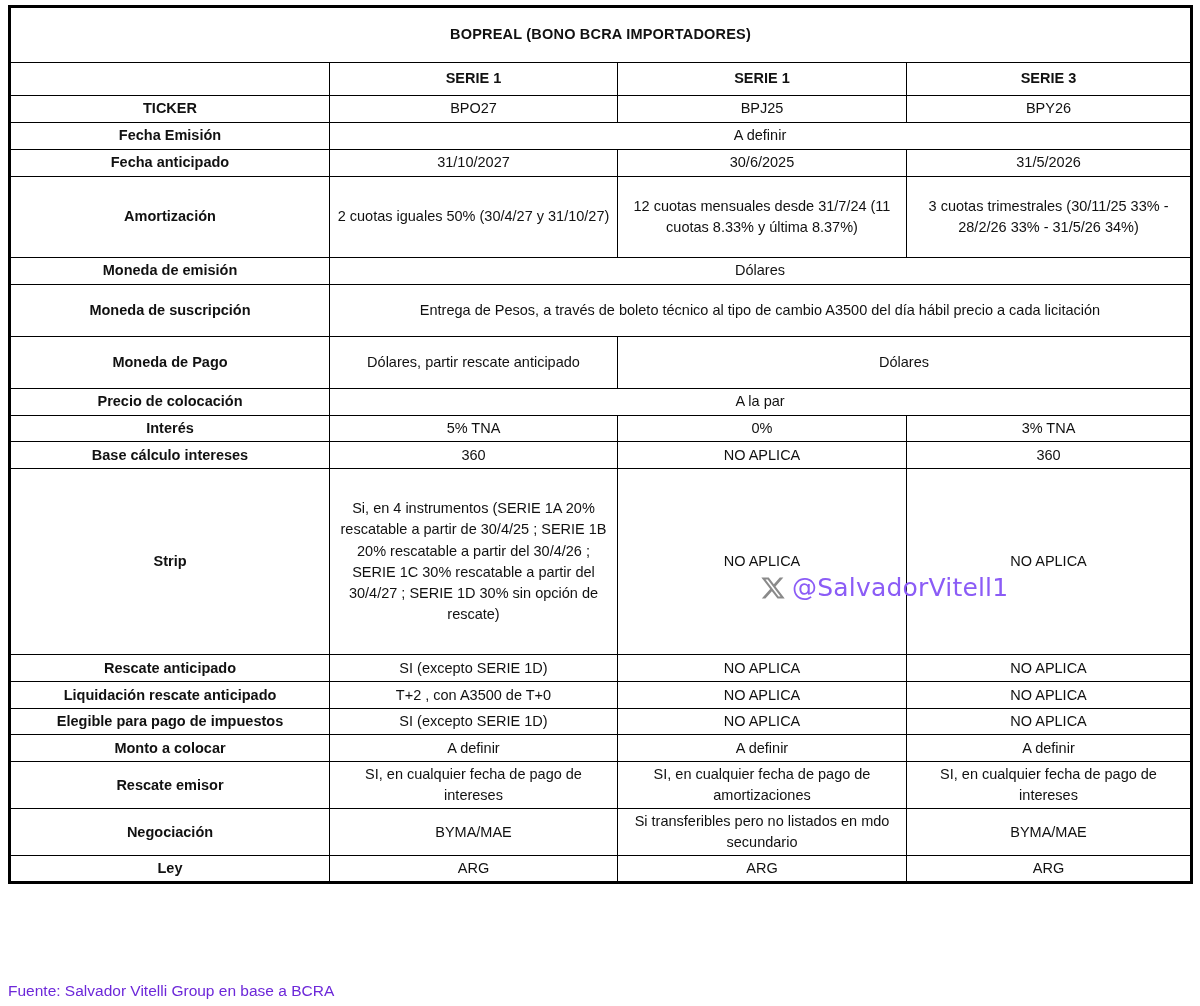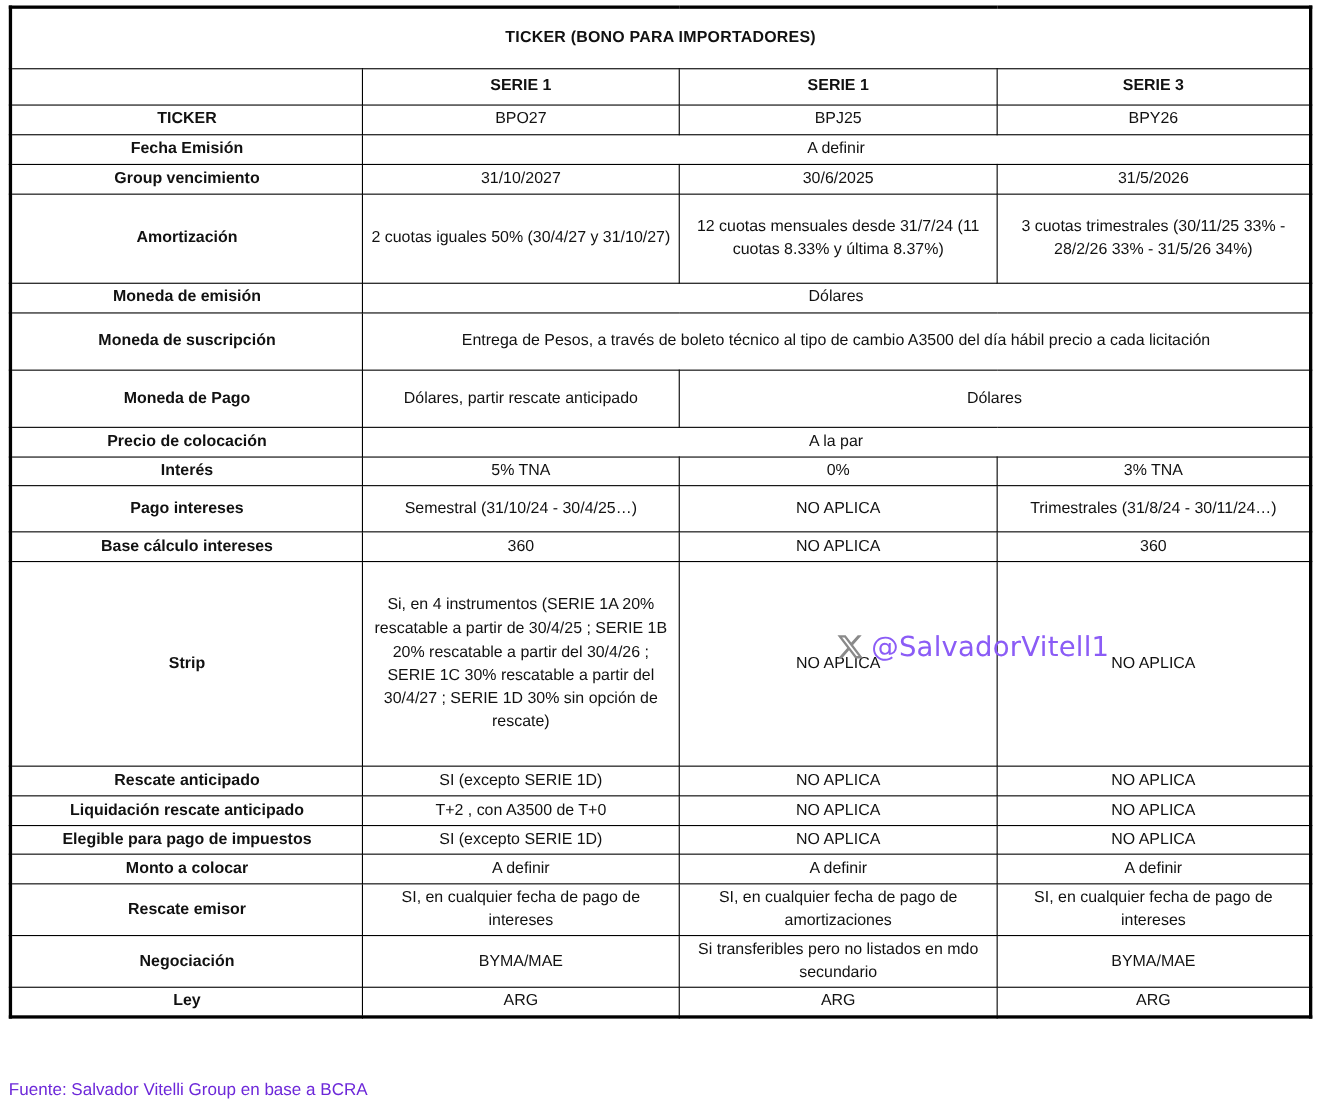--- a/index.html
+++ b/index.html
@@ -111,40 +111,40 @@
 <div id="sheet">
   <table class="bopreal">
     <colgroup>
       <col style="width:320px">
       <col style="width:288px">
       <col style="width:289px">
       <col style="width:285px">
     </colgroup>
     <tbody id="tbody">
         <tr>
-          <td class="title" colspan="4">TICKER (BONO PARA IMPORTADORES)</td>
+          <td class="title" colspan="4">BOPREAL (BONO BCRA IMPORTADORES)</td>
         </tr>
         <tr>
           <td class="corner-blank"></td>
           <td class="serie-head">SERIE 1</td>
           <td class="serie-head">SERIE 1</td>
           <td class="serie-head">SERIE 3</td>
         </tr>
         <tr style="height: 27px;">
           <td class="rowlabel">TICKER</td>
           <td>BPO27</td>
           <td>BPJ25</td>
           <td>BPY26</td>
         </tr>
         <tr style="height: 27px;">
           <td class="rowlabel">Fecha Emisión</td>
           <td colspan="3">A definir</td>
         </tr>
         <tr style="height: 27px;">
-          <td class="rowlabel thickbottom">Group vencimiento</td>
+          <td class="rowlabel thickbottom">Fecha anticipado</td>
           <td class="thickbottom">31/10/2027</td>
           <td class="thickbottom">30/6/2025</td>
           <td class="thickbottom">31/5/2026</td>
         </tr>
         <tr style="height: 81px;">
           <td class="rowlabel thickbottom">Amortización</td>
           <td class="thickbottom">2 cuotas iguales 50% (30/4/27 y 31/10/27)</td>
           <td class="thickbottom">12 cuotas mensuales desde 31/7/24 (11 cuotas 8.33% y última 8.37%)</td>
           <td class="thickbottom">3 cuotas trimestrales (30/11/25 33% - 28/2/26 33% - 31/5/26 34%)</td>
         </tr>
@@ -163,26 +163,20 @@
         </tr>
         <tr style="height: 27px;">
           <td class="rowlabel">Precio de colocación</td>
           <td colspan="3">A la par</td>
         </tr>
         <tr style="height: 26px;">
           <td class="rowlabel">Interés</td>
           <td>5% TNA</td>
           <td>0%</td>
           <td>3% TNA</td>
-        </tr>
-        <tr style="height: 42px;">
-          <td class="rowlabel">Pago intereses</td>
-          <td>Semestral (31/10/24 - 30/4/25…)</td>
-          <td>NO APLICA</td>
-          <td>Trimestrales (31/8/24 - 30/11/24…)</td>
         </tr>
         <tr style="height: 27px;">
           <td class="rowlabel thickbottom">Base cálculo intereses</td>
           <td class="thickbottom">360</td>
           <td class="thickbottom">NO APLICA</td>
           <td class="thickbottom">360</td>
         </tr>
         <tr style="height: 186px;">
           <td class="rowlabel thickbottom">Strip</td>
           <td class="thickbottom">Si, en 4 instrumentos (SERIE 1A 20% rescatable a partir de 30/4/25 ; SERIE 1B 20% rescatable a partir del 30/4/26 ; SERIE 1C 30% rescatable a partir del 30/4/27 ; SERIE 1D 30% sin opción de rescate)</td>

